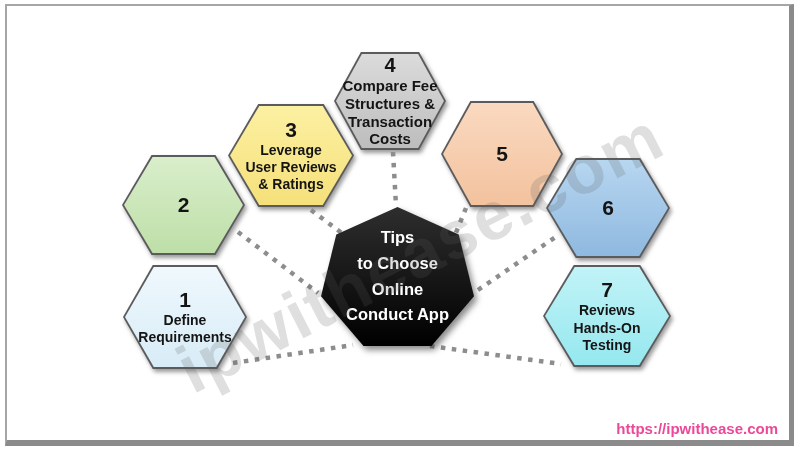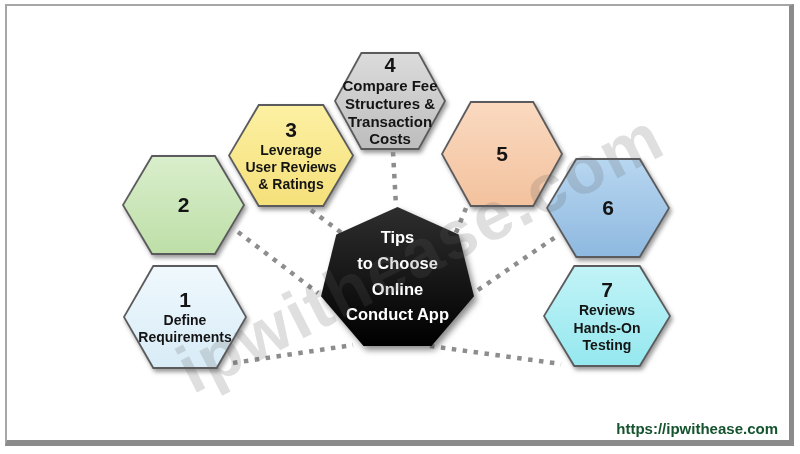--- a/index.html
+++ b/index.html
@@ -151,14 +151,14 @@
   <div class="hept-wrap">
     <div class="hept-shape" style="background: linear-gradient(rgb(46, 46, 46), rgb(0, 0, 0));"></div>
     <div class="hept-text">Tips
 to Choose
 Online
 Conduct App</div>
   </div>
 
   <div class="watermark">ipwithease.com</div>
 
-  <a href="#" class="site-link" style="color: #14532d;">https://ipwithease.com</a>
+  <a href="#" class="site-link" style="color: #ec4899;">https://ipwithease.com</a>
 </div>
 
 </body></html>

